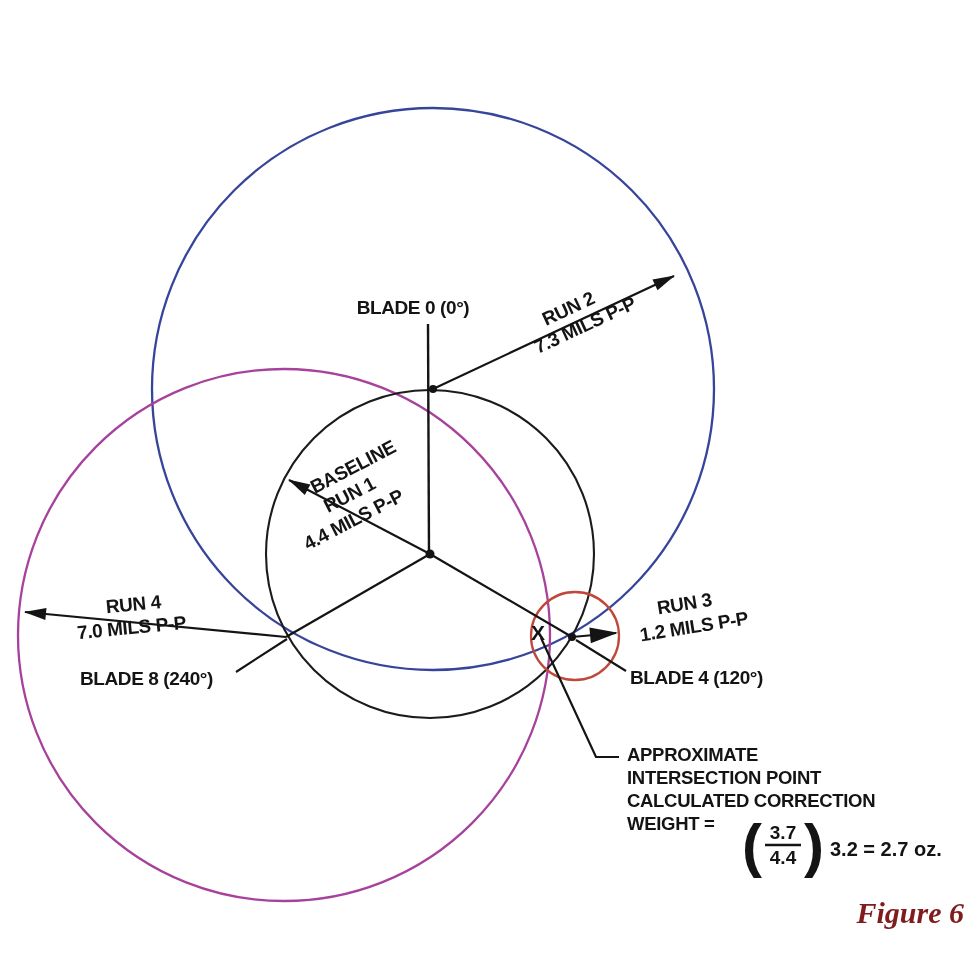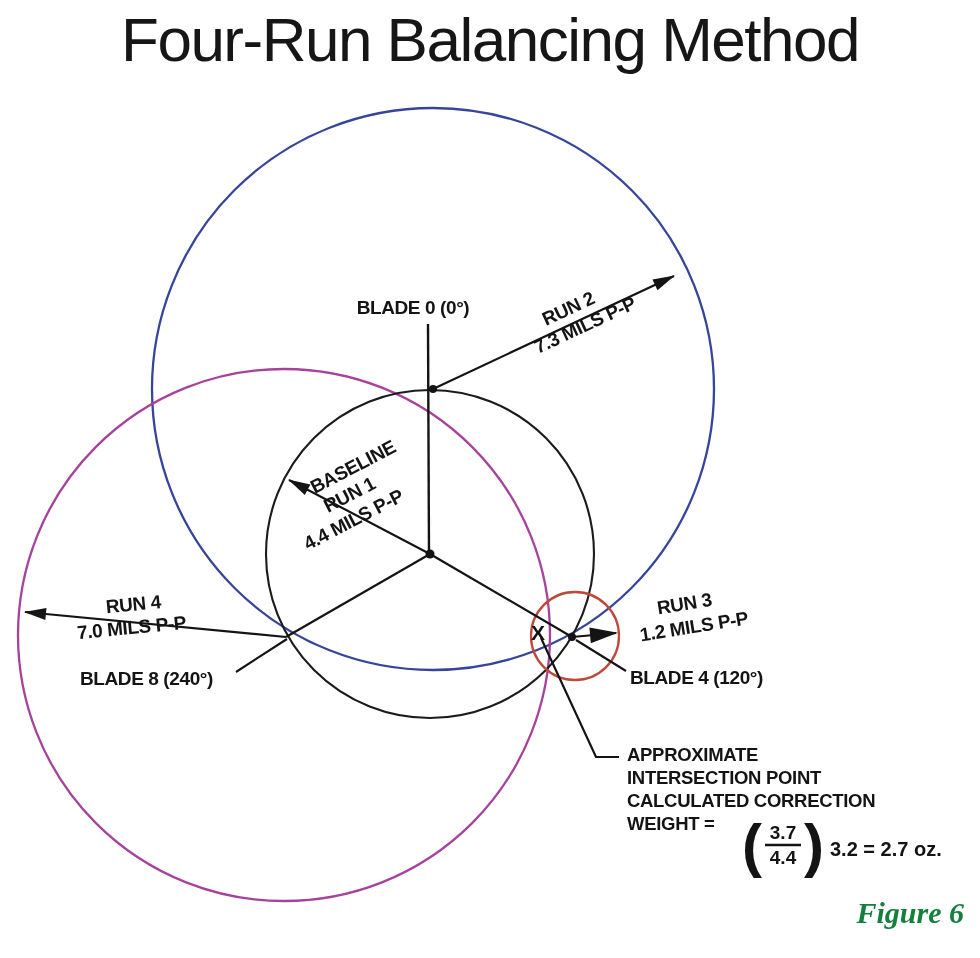--- a/index.html
+++ b/index.html
@@ -1,38 +1,37 @@
 <!DOCTYPE html>
 <html><head>
 <meta charset="utf-8">
 <style>
   html,body{margin:0;padding:0;background:#ffffff;}
   #stage{position:relative;width:980px;height:958px;background:#ffffff;overflow:hidden;
          font-family:"Liberation Sans",sans-serif;}
   #title{position:absolute;top:4px;left:0;width:100%;text-align:center;
          font-size:62px;font-weight:400;letter-spacing:-1.5px;color:#161616;white-space:nowrap;}
   #figcap{position:absolute;top:896px;right:16px;font-family:"Liberation Serif",serif;
-          font-style:italic;font-weight:700;font-size:30px;color:#15803d;}
+          font-style:italic;font-weight:700;font-size:30px;color:#7f1d1d;}
   svg{position:absolute;left:0;top:0;}
   .lbl{font-family:"Liberation Sans",sans-serif;font-weight:700;font-size:19px;
        fill:#141414;letter-spacing:-0.4px;}
   .ann{font-family:"Liberation Sans",sans-serif;font-weight:700;font-size:18.5px;
        fill:#141414;letter-spacing:-0.3px;}
   .paren{font-family:"Liberation Sans",sans-serif;font-weight:700;font-size:60px;fill:#141414;}
   .frac{font-family:"Liberation Sans",sans-serif;font-weight:700;font-size:19px;fill:#141414;}
   .res{font-family:"Liberation Sans",sans-serif;font-weight:700;font-size:20px;fill:#141414;}
   .xmark{font-family:"Liberation Sans",sans-serif;font-weight:700;font-size:21px;fill:#141414;}
   .mid{text-anchor:middle;}
 </style>
 </head>
 <body>
 
 <div id="stage">
 
-  <div id="title">Four-Run Balancing Method</div>
 
   <svg width="980" height="958" viewBox="0 0 980 958">
     <defs>
       <marker id="arrow" markerUnits="userSpaceOnUse" markerWidth="24" markerHeight="14" refX="22" refY="7" orient="auto">
         <path d="M1,1 L23,7 L1,13 Z" fill="#141414"></path>
       </marker>
       <marker id="arrowBig" markerUnits="userSpaceOnUse" markerWidth="30" markerHeight="18" refX="27" refY="9" orient="auto">
         <path d="M1,1 L29,9 L1,17 Z" fill="#141414"></path>
       </marker>
     </defs>

